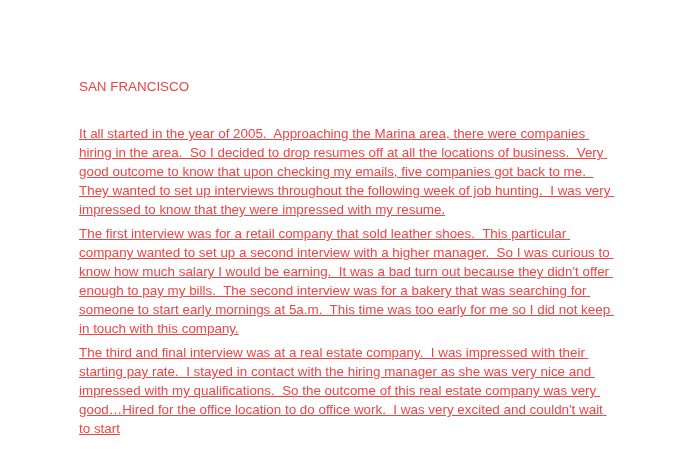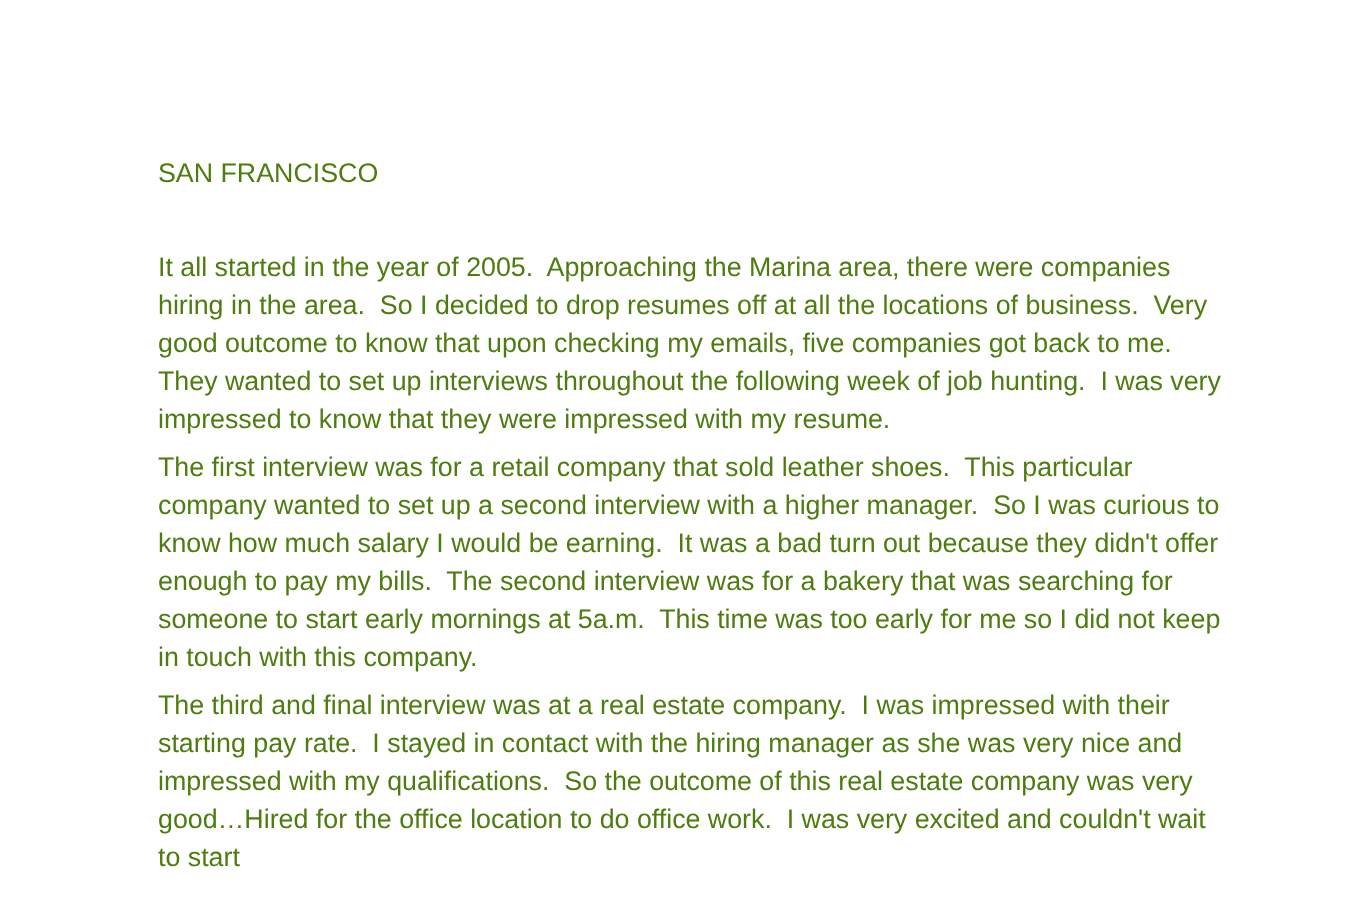--- a/index.html
+++ b/index.html
@@ -13,32 +13,33 @@
     height: 459px;
     background: #ffffff;
     overflow: hidden;
     font-family: "Liberation Sans", "DejaVu Sans", sans-serif;
   }
   .content {
     position: absolute;
     left: 79px;
     top: 77px;
     width: 536px;
-    color: #4d7c0f;
+    color: #ef4444;
     font-size: 13.4px;
     line-height: 19px;
   }
   .heading {
     font-weight: 400;
     margin: 0 0 28px 0;
     white-space: pre-wrap;
   }
   .content p {
     margin: 0 0 5px 0;
     white-space: pre-wrap;
+    text-decoration: underline;
   }
 </style>
 </head>
 <body>
 
 <div class="page">
   <div class="content">
     <div class="heading">SAN FRANCISCO</div>
     <p>It all started in the year of 2005.  Approaching the Marina area, there were companies hiring in the area.  So I decided to drop resumes off at all the locations of business.  Very good outcome to know that upon checking my emails, five companies got back to me.  They wanted to set up interviews throughout the following week of job hunting.  I was very impressed to know that they were impressed with my resume.</p>
     <p>The first interview was for a retail company that sold leather shoes.  This particular company wanted to set up a second interview with a higher manager.  So I was curious to know how much salary I would be earning.  It was a bad turn out because they didn't offer enough to pay my bills.  The second interview was for a bakery that was searching for someone to start early mornings at 5a.m.  This time was too early for me so I did not keep in touch with this company.</p>

